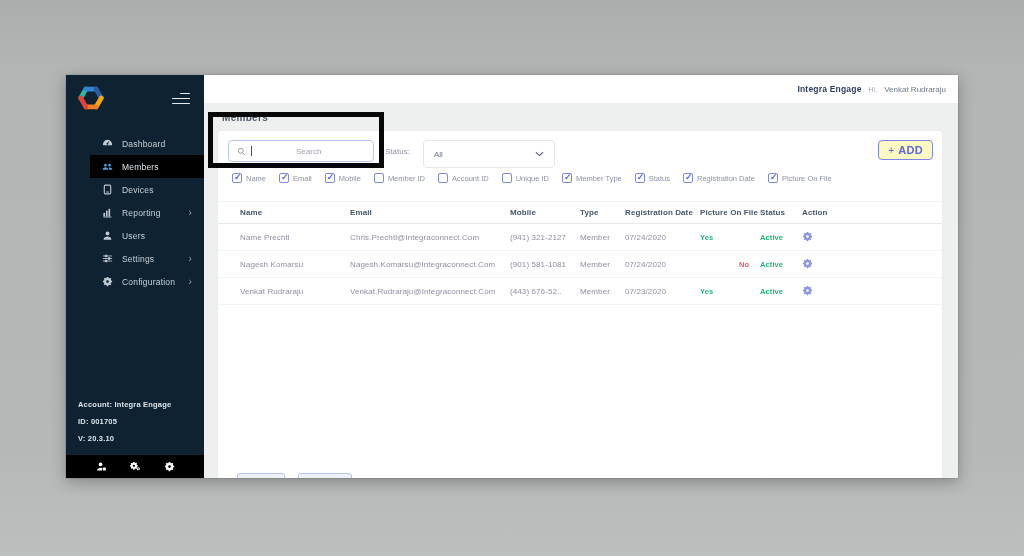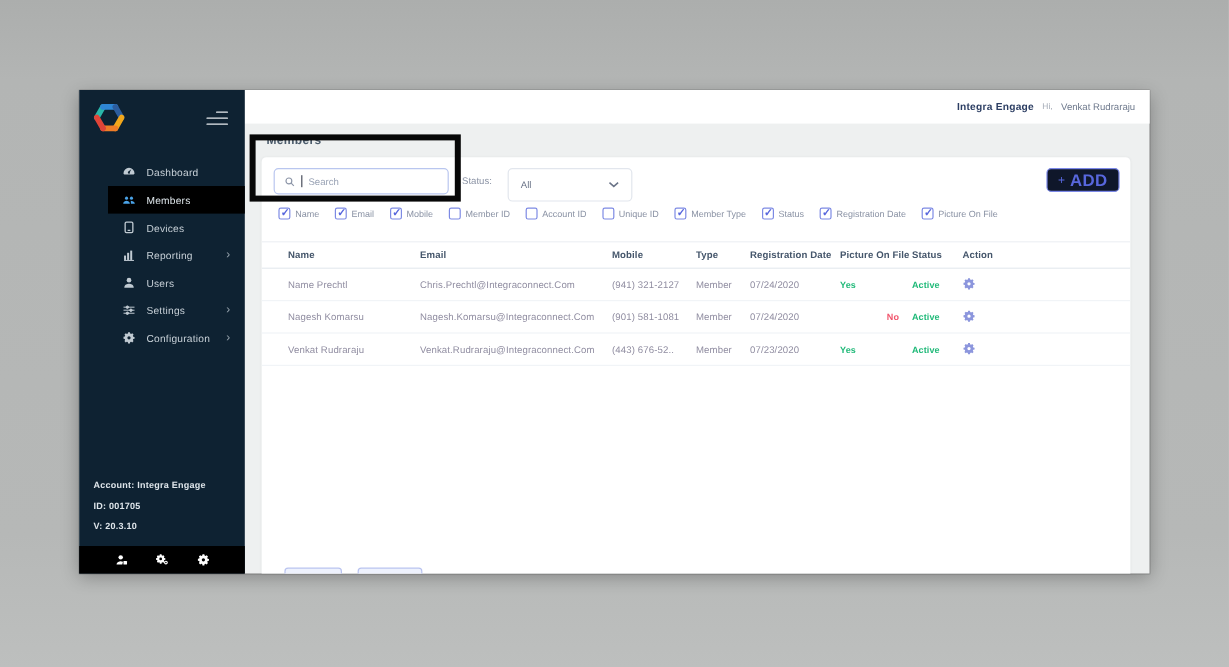--- a/index.html
+++ b/index.html
@@ -58,31 +58,31 @@
   .card { position:relative; flex:1; margin:0 16px 0 14px; background:#fff;
           border-radius:4px 4px 0 0; overflow:hidden; box-shadow:0 0 2px rgba(20,30,60,.05); }
 
   
   .search-box { position:absolute; left:10px; top:9px; width:146px; height:22px;
                 border:1px solid #b9c6ef; border-radius:4px; background:#fff;
                 display:flex; align-items:center; gap:5px; padding:0 8px; }
   .search-box svg { flex-shrink:0; }
   .caret { width:1px; height:10px; background:#4a4f5c; flex-shrink:0; }
   .search-input { border:none; outline:none; width:100%; font-size:8px; color:#55607a;
-                  font-family:inherit; background:transparent; }
+                  font-family:inherit; background:transparent;margin-left:39px; }
   .search-input::placeholder { color:#9aa3b5; }
   .status-label { position:absolute; left:167px; top:50%; transform:translateY(-50%);
                   font-size:8px; color:#8b93a5; }
-  .status-select { position:absolute; left:205px; top:9px; width:104px; height:22px;
+  .status-select { position:absolute; left:205px; top:9px; width:132px; height:22px;
                    border:1px solid #e2e6ed; border-radius:4px; background:#fff;
                    display:flex; align-items:center; justify-content:space-between;
                    padding:13px 10px; font-size:8px; color:#6b7488; cursor:pointer; }
   .add-btn { position:absolute; right:9px; top:9px; height:20px; padding:0 9px;
-             border:1px solid #7b88e8; border-radius:4px; background:#0f172a; color:#5867dd;
-             font-size:14px; font-weight:bold; letter-spacing:.3px;
+             border:1px solid #7b88e8; border-radius:4px; background:#fef9c3; color:#5867dd;
+             font-size:11px; font-weight:bold; letter-spacing:.3px;
              display:flex; align-items:center; gap:4px; cursor:pointer; }
   .add-btn::before { content:"+"; font-size:10px; font-weight:normal; }
   .controls { position:relative; height:40px; }
 
   
   .filters { position:absolute; left:14px; top:42px; display:flex; align-items:center; gap:13px; }
   .filter { display:flex; align-items:center; gap:4px; font-size:7.5px; color:#8a92a4; cursor:pointer; }
   .cb { width:10px; height:10px; border:1px solid #7d8ae4; border-radius:2px; background:#fff; position:relative; }
   .cb.checked::after { content:"\2713"; position:absolute; left:1px; top:-2px;
                        font-size:9px; font-weight:bold; color:#5867dd; }

